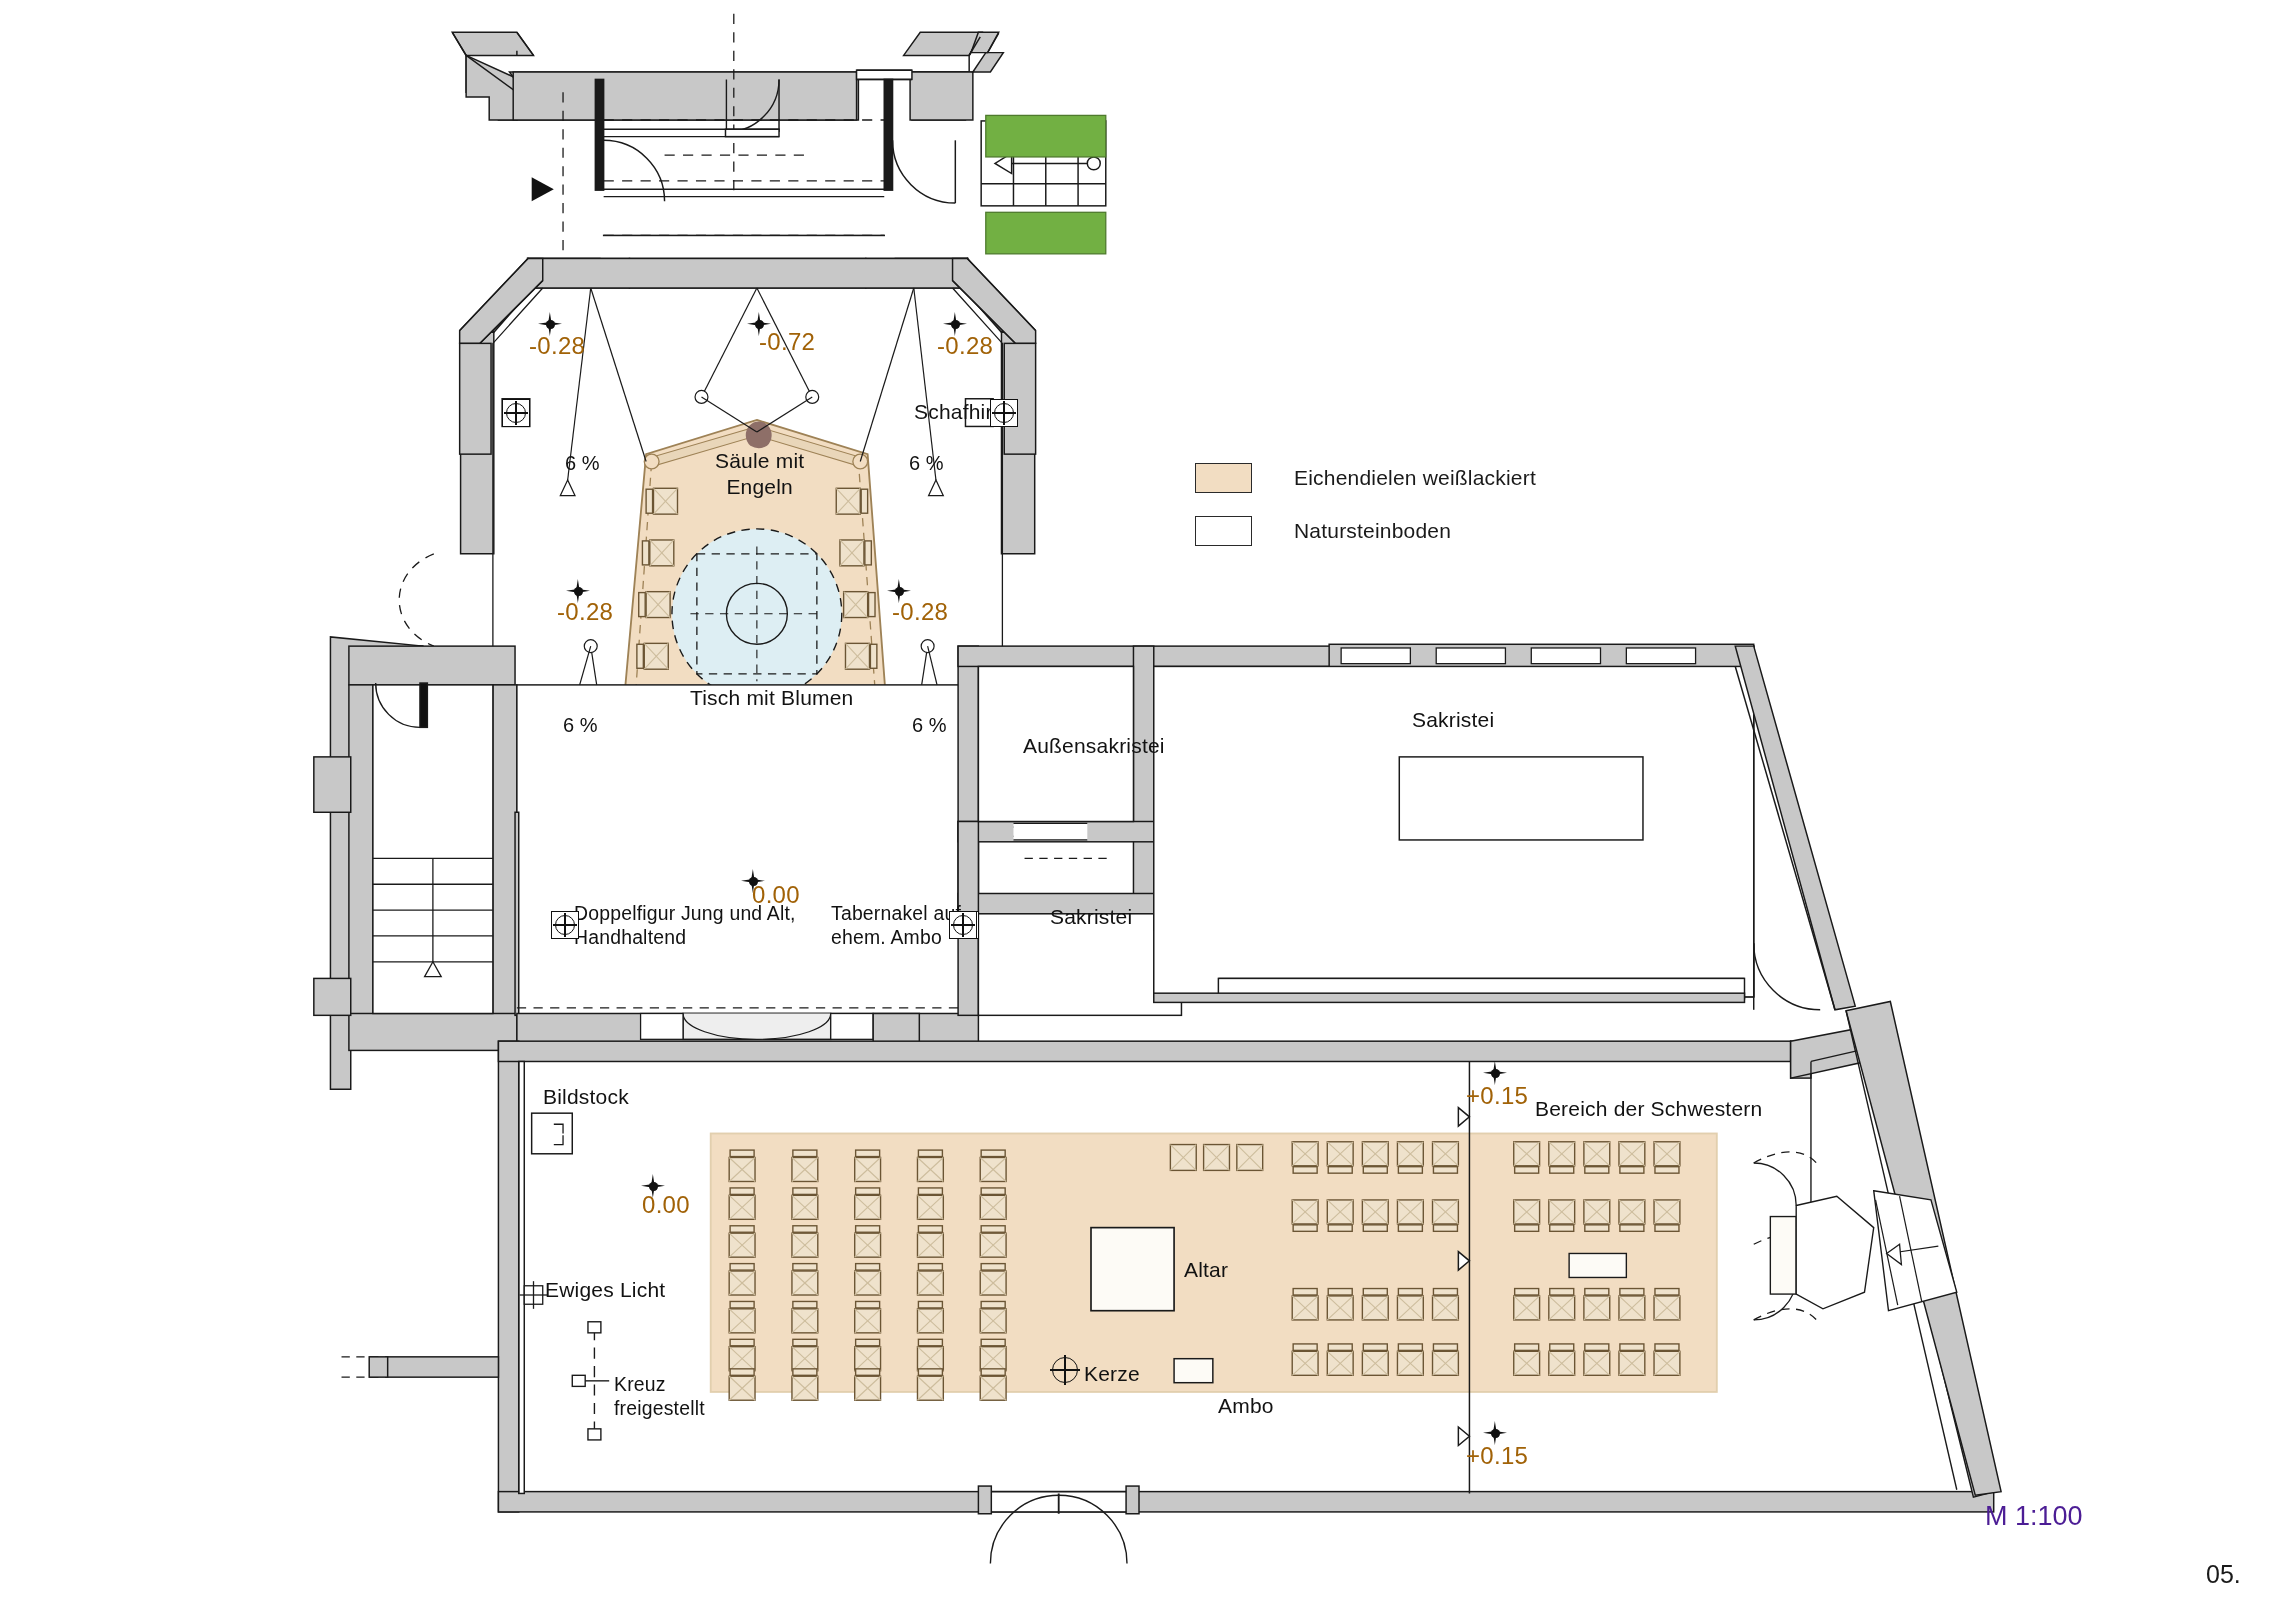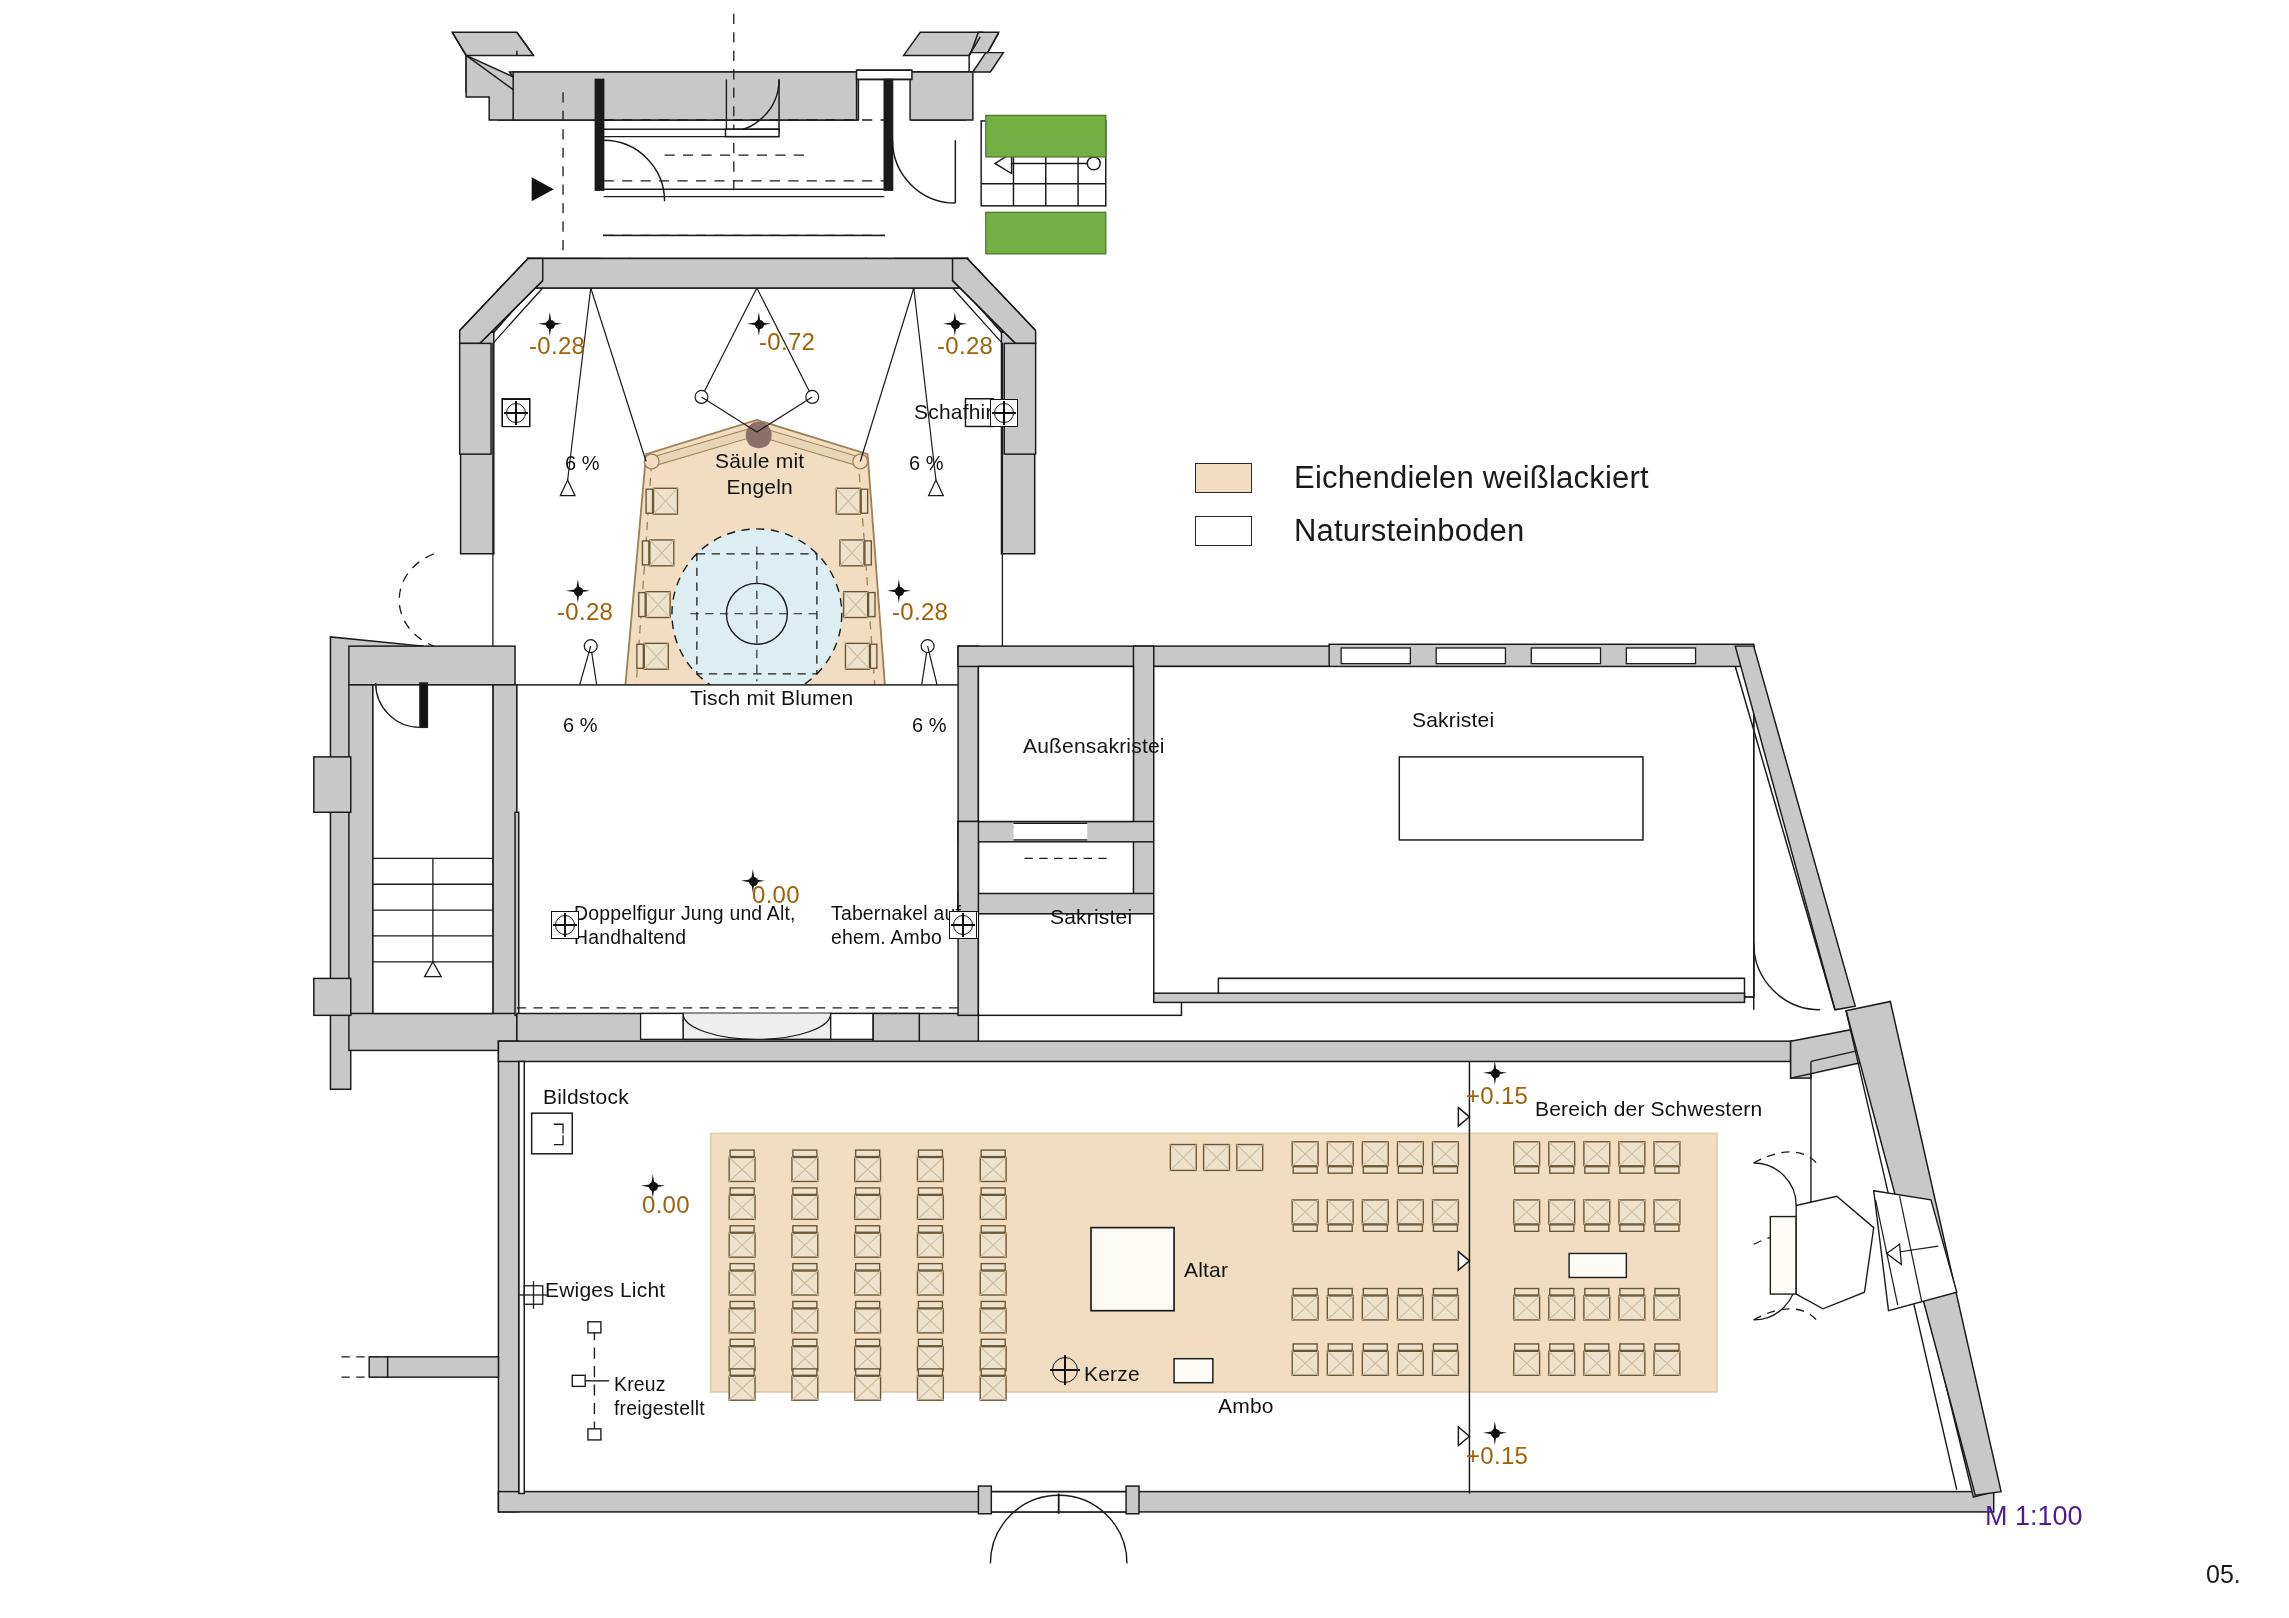--- a/index.html
+++ b/index.html
@@ -5,21 +5,21 @@
   html,body{margin:0;padding:0;background:#ffffff;}
   body{width:2290px;height:1619px;position:relative;overflow:hidden;
        font-family:"Liberation Sans",sans-serif;color:#1a1a1a;}
 
   #plan{position:absolute;left:0;top:0;width:2290px;height:1619px;}
 
   
   .legend{position:absolute;left:1195px;top:457px;}
   .legend-row{display:flex;align-items:center;height:42px;margin-bottom:11px;}
   .legend-swatch{width:57px;height:29.5px;border:1.5px solid #2a2a2a;box-sizing:border-box;}
-  .legend-label{margin-left:42px;font-size:31px;letter-spacing:0.2px;color:#1a1a1a;
+  .legend-label{margin-left:42px;font-size:21px;letter-spacing:0.2px;color:#1a1a1a;
                 white-space:nowrap;}
 
   
   .anno{position:absolute;font-size:19.4px;color:#121212;white-space:pre;
         letter-spacing:0.2px;line-height:1.22;}
   .anno.rm{font-size:21px;}
   .lvl{position:absolute;font-size:24px;color:#a16207;white-space:nowrap;letter-spacing:0.3px;}
   .pct{position:absolute;font-size:20px;color:#121212;white-space:nowrap;}
 
   .scale-note{position:absolute;left:1985px;top:1501px;font-size:27px;color:#4c1d95;}

